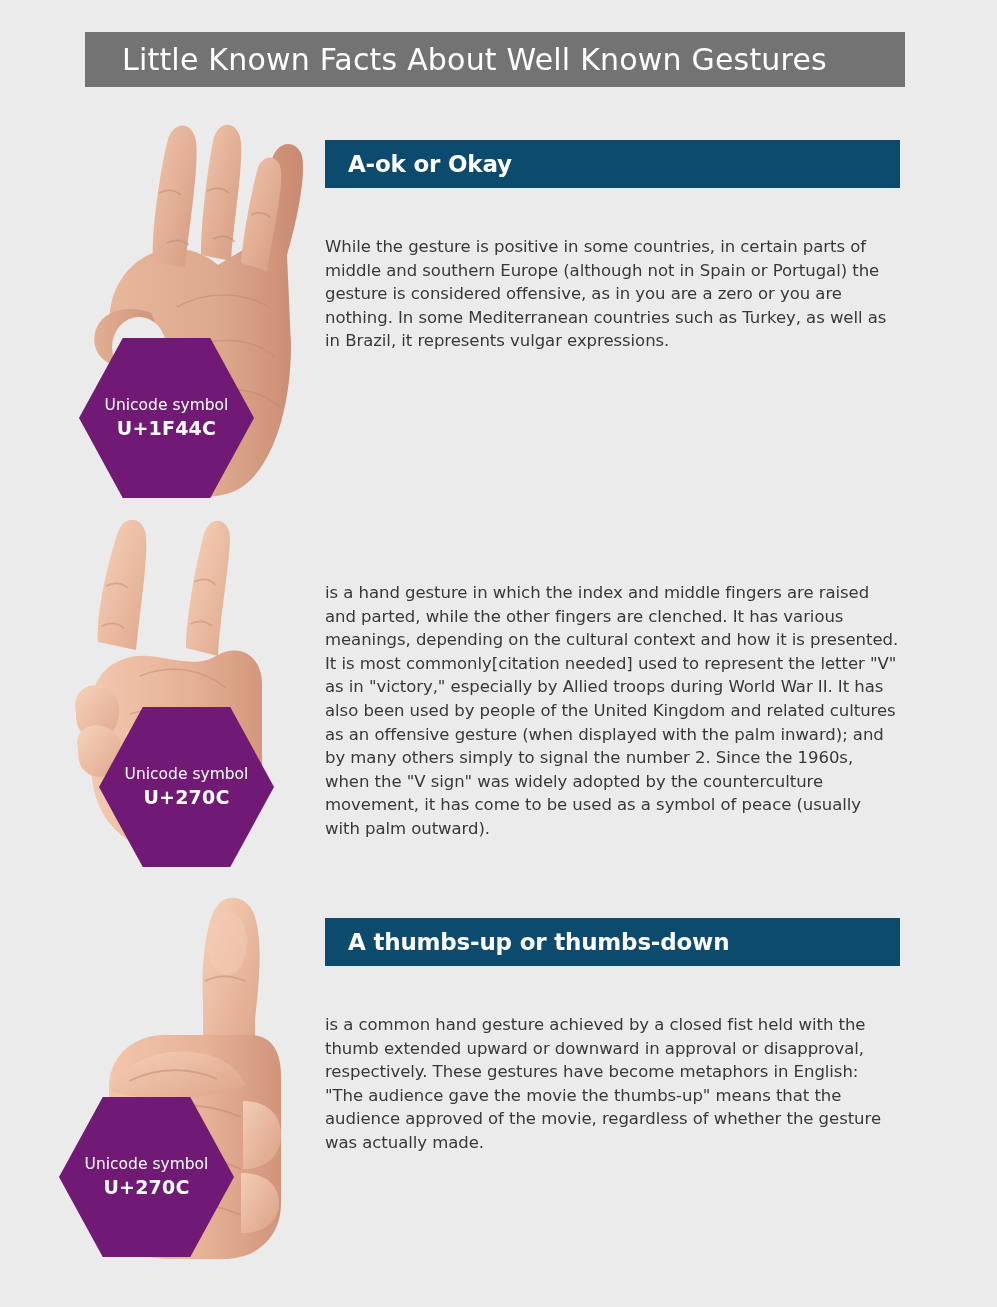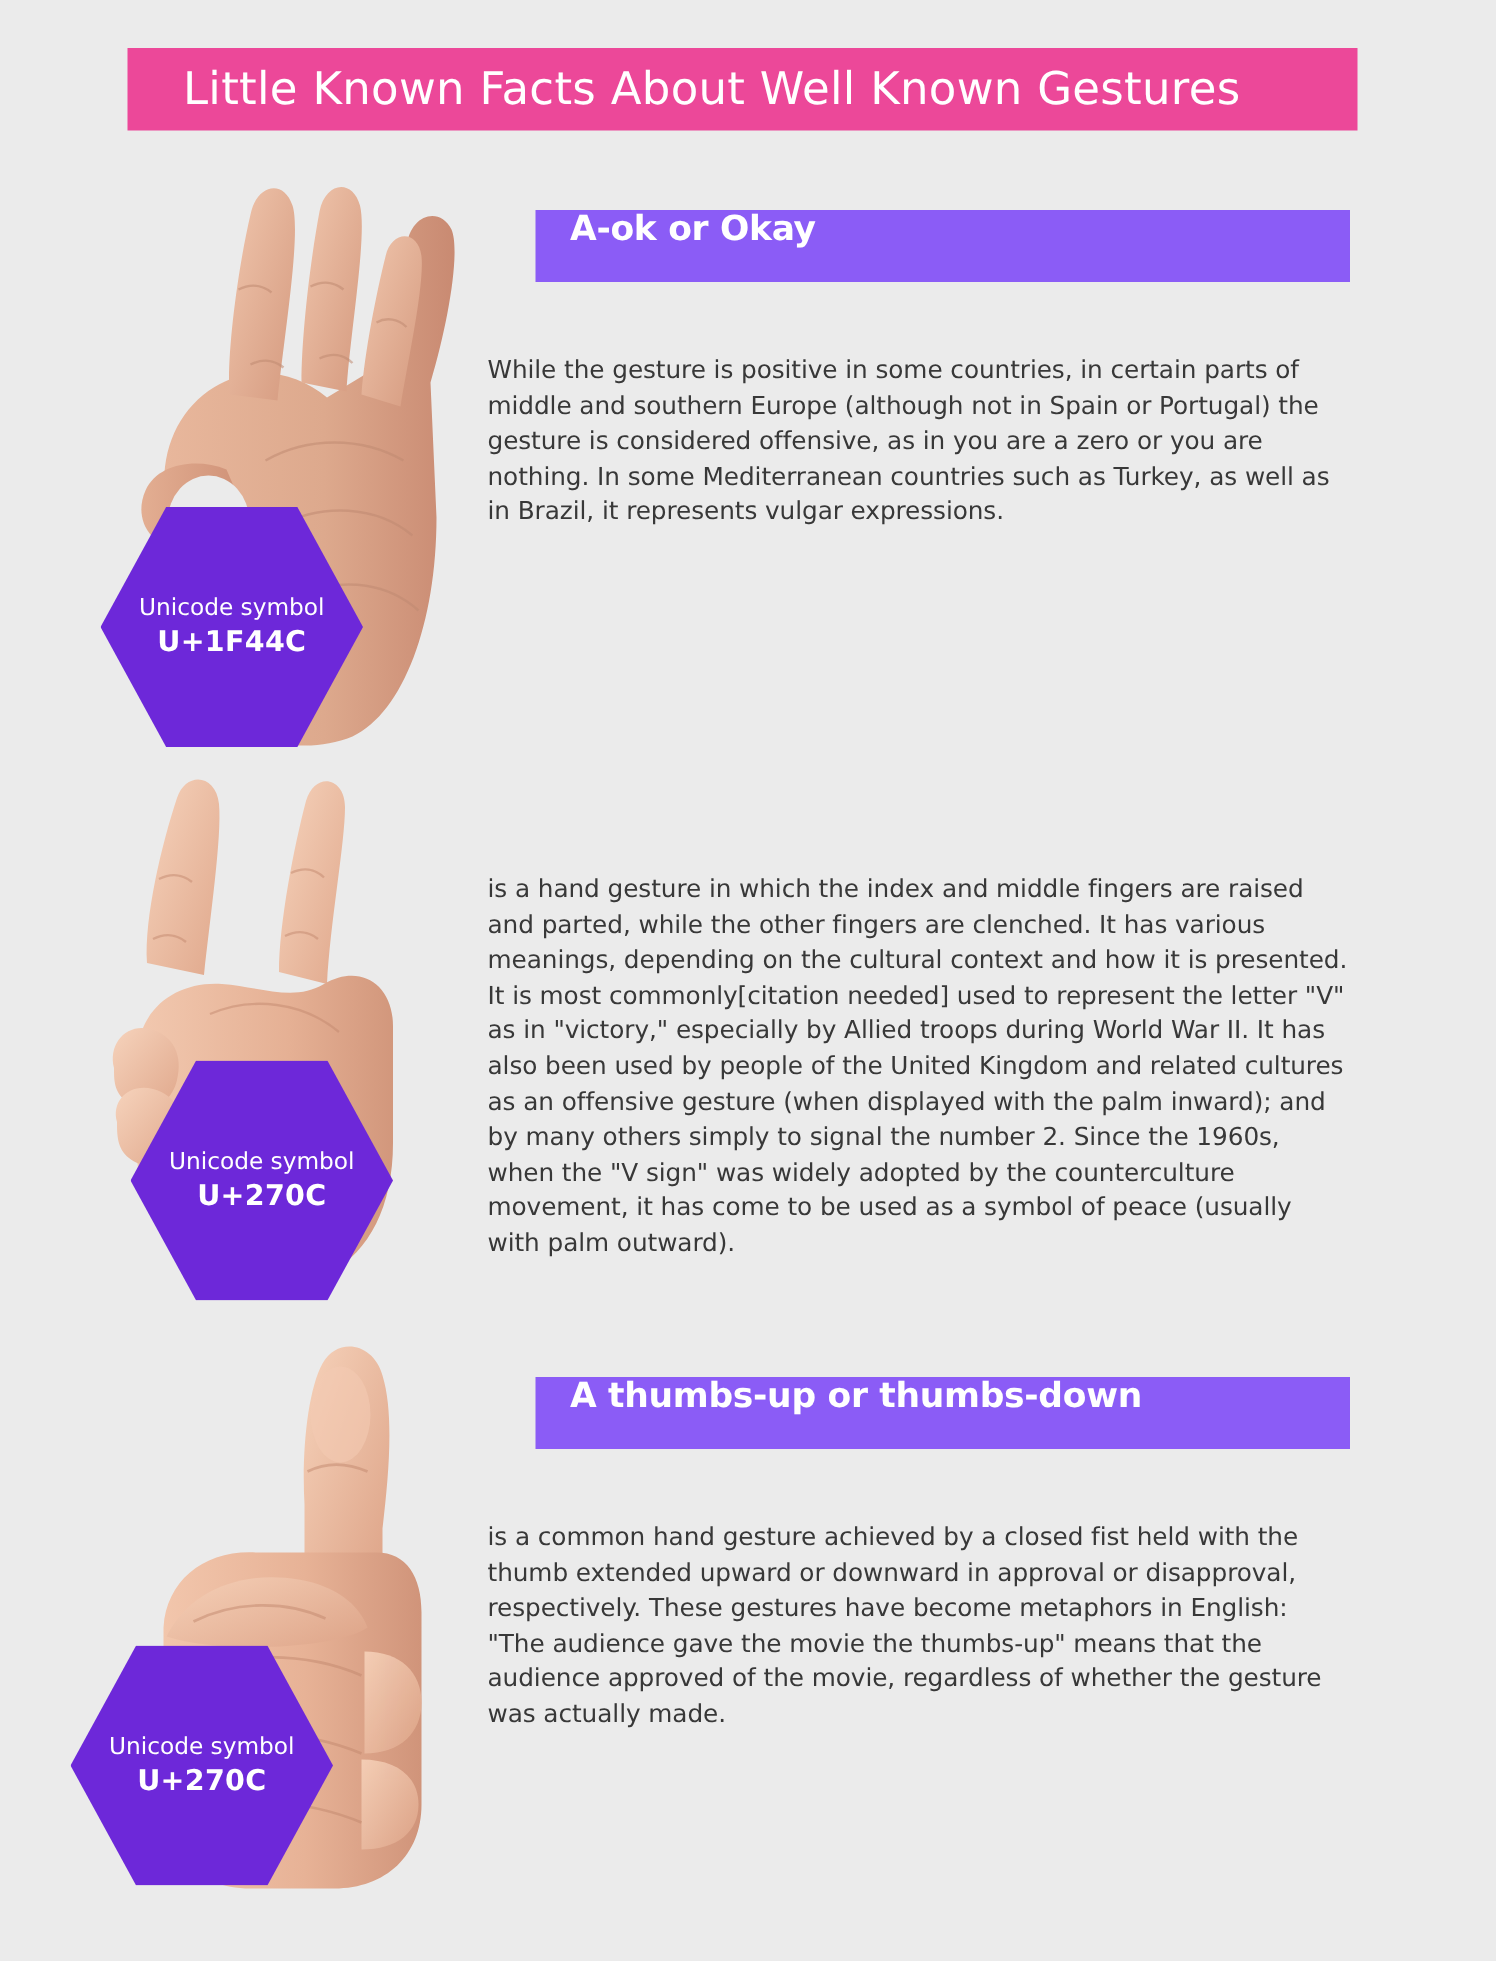--- a/index.html
+++ b/index.html
@@ -15,45 +15,44 @@
     position: relative;
   }
 
   
   .title-banner {
     position: absolute;
     left: 85px;
     top: 32px;
     width: 820px;
     height: 55px;
-    background: #ec4899;
+    background: #737373;
     display: flex;
     align-items: center;
   }
   .title-banner .title-text {
     color: #ffffff;
     font-size: 30px;
     font-weight: 400;
     letter-spacing: 0.2px;
     padding-left: 37px;
     font-family: "DejaVu Sans", sans-serif;
   }
 
   
   .section {
     position: absolute;
     left: 325px;
     width: 575px;
   }
   .section-header {
-    background: #8b5cf6;
+    background: #0c4a6e;
     height: 48px;
     display: flex;
-    align-items: flex-start;
-    margin-left: 32px;
+    align-items: center;
   }
   .section-header .section-title {
     color: #ffffff;
     font-size: 23px;
     font-weight: bold;
     padding-left: 23px;
     letter-spacing: -0.2px;
   }
   .section-body {
     padding-top: 15px;
@@ -79,28 +78,29 @@
   #fig-aok   { left: 55px;  top: 95px;  width: 260px; height: 410px; }
   #fig-vsign { left: 70px;  top: 500px; width: 250px; height: 380px; }
   #fig-thumb { left: 55px;  top: 885px; width: 250px; height: 400px; }
   .hand-figure svg { display: block; width: 100%; height: 100%; }
 
   
   .hex-badge {
     position: absolute;
     width: 175px;
     height: 160px;
-    background: #6d28d9;
+    background: #701a75;
     clip-path: polygon(25% 0%, 75% 0%, 100% 50%, 75% 100%, 25% 100%, 0% 50%);
     display: flex;
     flex-direction: column;
     align-items: center;
     justify-content: center;
     color: #ffffff;
     text-align: center;
+    margin-left: 12px;
   }
   .hex-badge .hex-label {
     font-size: 15.5px;
     font-weight: 400;
     line-height: 1.1;
   }
   .hex-badge .hex-code {
     font-size: 19px;
     font-weight: bold;
     margin-top: 3px;

